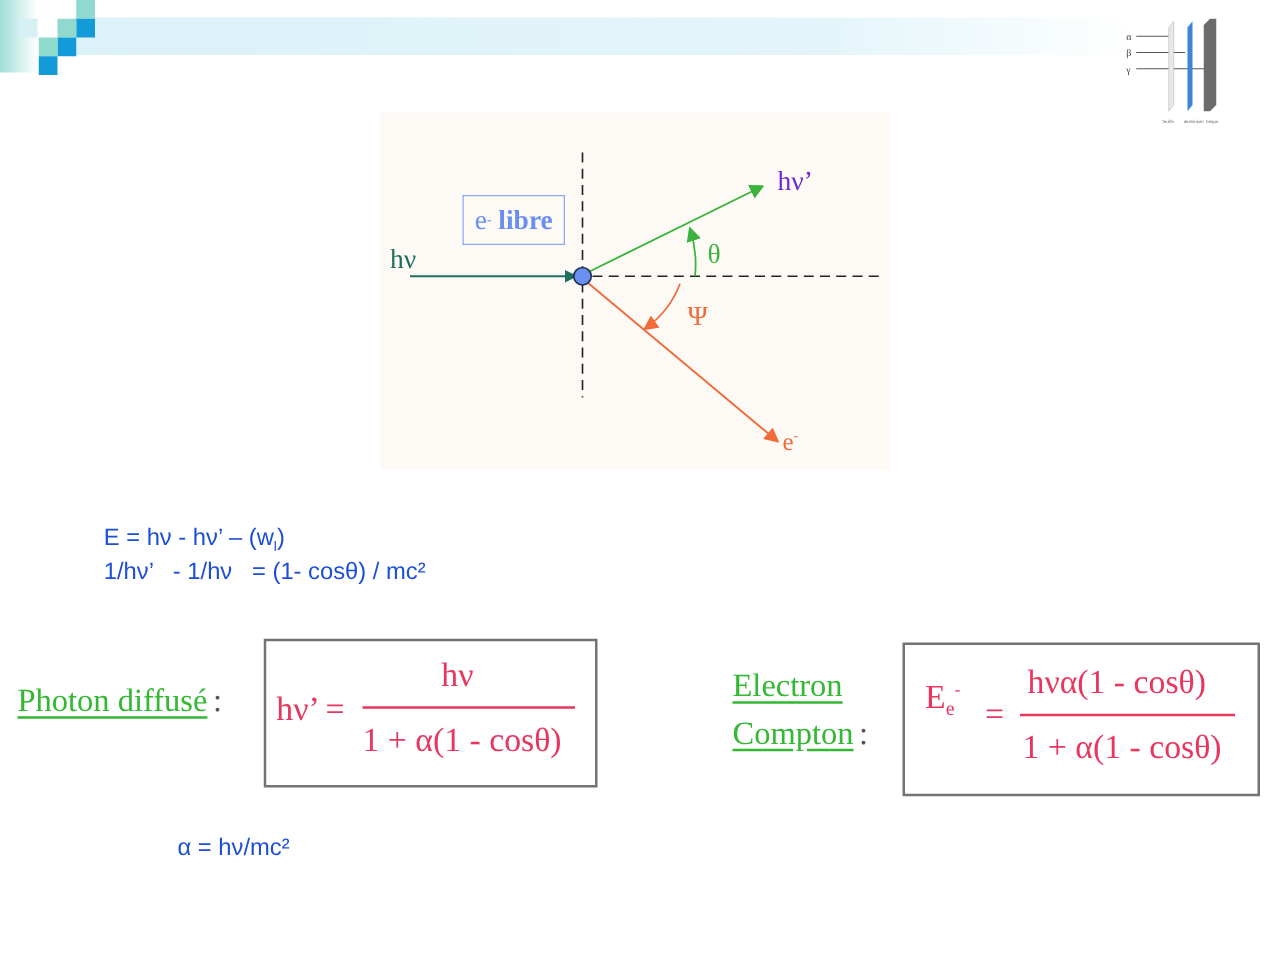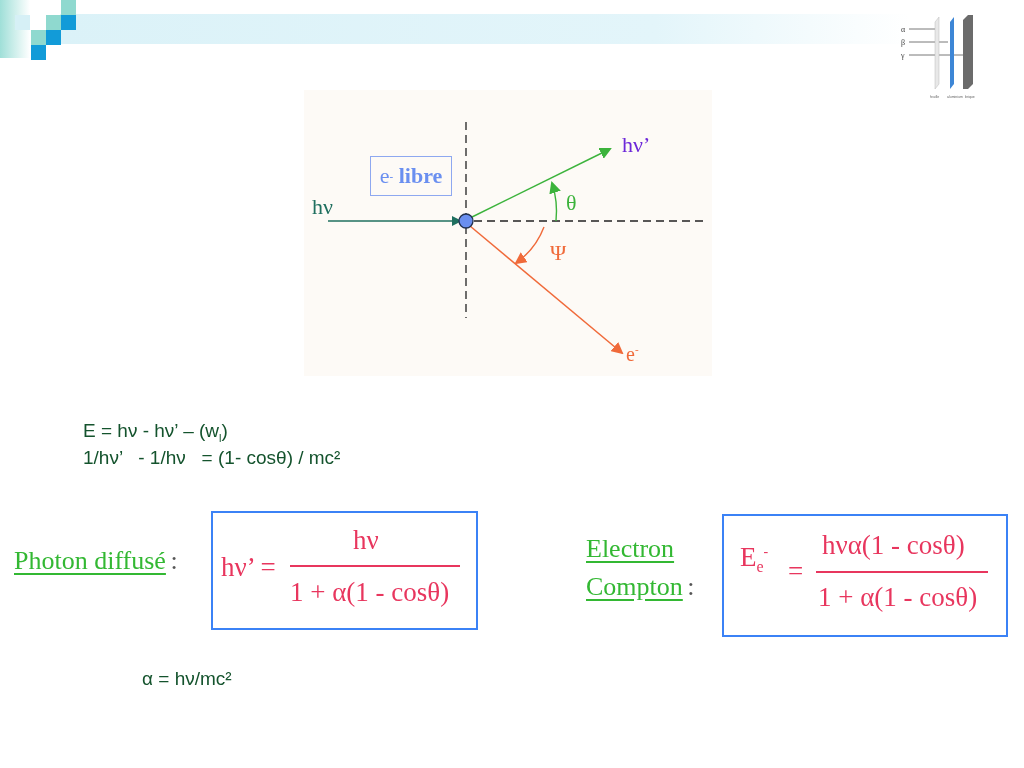--- a/index.html
+++ b/index.html
@@ -11,25 +11,25 @@
               background:linear-gradient(to right,#dbf2f8 0%,#e3f5fa 70%,#ffffff 100%); }
   .hdr-fade { position:absolute; left:0; top:0; width:30px; height:58px;
               background:linear-gradient(to right,#9fdfd8,#ffffff); }
   .sq { position:absolute; width:15px; height:15px; }
   .teal { background:#8fd9cf; }
   .blue { background:#129bd8; }
   .light { background:#d6f0f6; }
   
   .diagram { position:absolute; left:304px; top:90px; width:408px; height:286px; background:#fdfaf6; }
   .serif { font-family:"Liberation Serif", serif; }
-  .eq-text { position:absolute; font-family:"Liberation Sans", sans-serif; font-size:19px; color:#14532d; white-space:pre; }
+  .eq-text { position:absolute; font-family:"Liberation Sans", sans-serif; font-size:19px; color:#1d4ed8; white-space:pre; }
   .label-green { font-family:"Liberation Serif", serif; color:#33b833; font-size:26px; text-decoration:underline;
                  text-decoration-color:#33b833; text-underline-offset:4px; white-space:nowrap; }
   .colon { font-family:"Liberation Serif", serif; color:#555; font-size:26px; }
-  .box { position:absolute; border:2px solid #3b82f6; background:#fff;text-align:center; }
+  .box { position:absolute; border:2px solid #737373; background:#fff;text-align:center; }
   .red { color:#e8365e; font-family:"Liberation Serif", serif; font-size:27px; white-space:nowrap; }
   .frac-line { position:absolute; height:1.5px; background:#e8365e; }
 </style>
 </head>
 <body>
 
 <div>
   <div class="hdr-fade"></div>
   <div class="hdr-band"></div>
   <div class="sq teal" style="left:61px;top:0;"></div>

